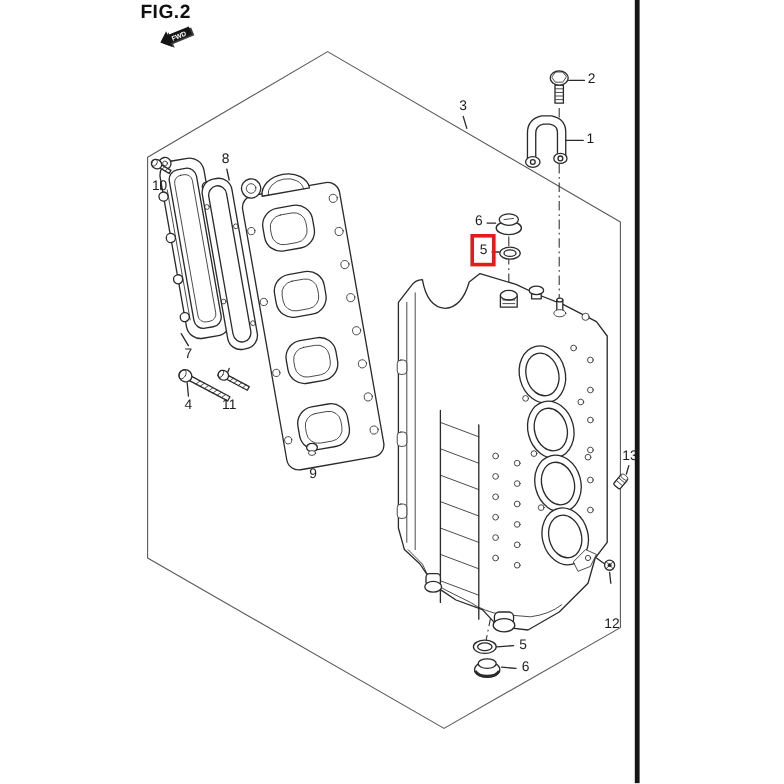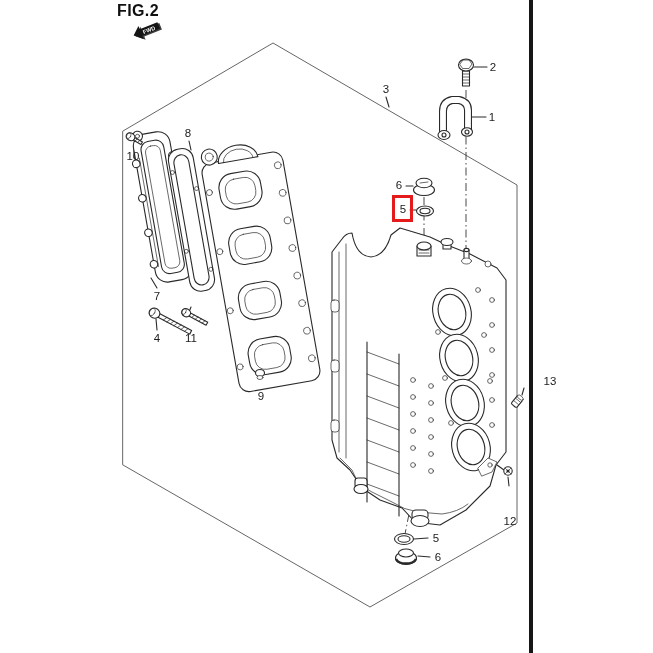--- a/index.html
+++ b/index.html
@@ -285,21 +285,21 @@
       <span class="callout" style="left: 386px; top: 89px;">3</span>
       <span class="callout" style="left: 157px; top: 338px;">4</span>
       <span class="callout" style="left: 403px; top: 209px;">5</span>
       <span class="callout" style="left: 399px; top: 185px;">6</span>
       <span class="callout" style="left: 157px; top: 296px;">7</span>
       <span class="callout" style="left: 188px; top: 133px;">8</span>
       <span class="callout" style="left: 261px; top: 396px;">9</span>
       <span class="callout" style="left: 133px; top: 156px;">10</span>
       <span class="callout" style="left: 191px; top: 300px; margin-top: 38px;">11</span>
       <span class="callout" style="left: 510px; top: 521px;">12</span>
-      <span class="callout" style="left: 550px; top: 381px; text-align: right;">13</span>
+      <span class="callout" style="left: 525px; top: 381px; text-align: right;">13</span>
       <span class="callout" style="left: 436px; top: 538px;">5</span>
       <span class="callout" style="left: 438px; top: 557px;">6</span>
     </div>
 
   <div id="highlight-box" style="left: 392px; top: 195px; width: 21px; height: 27px; border-color: rgb(229, 27, 27);"></div>
 
 
 </div>
 
 </body></html>

